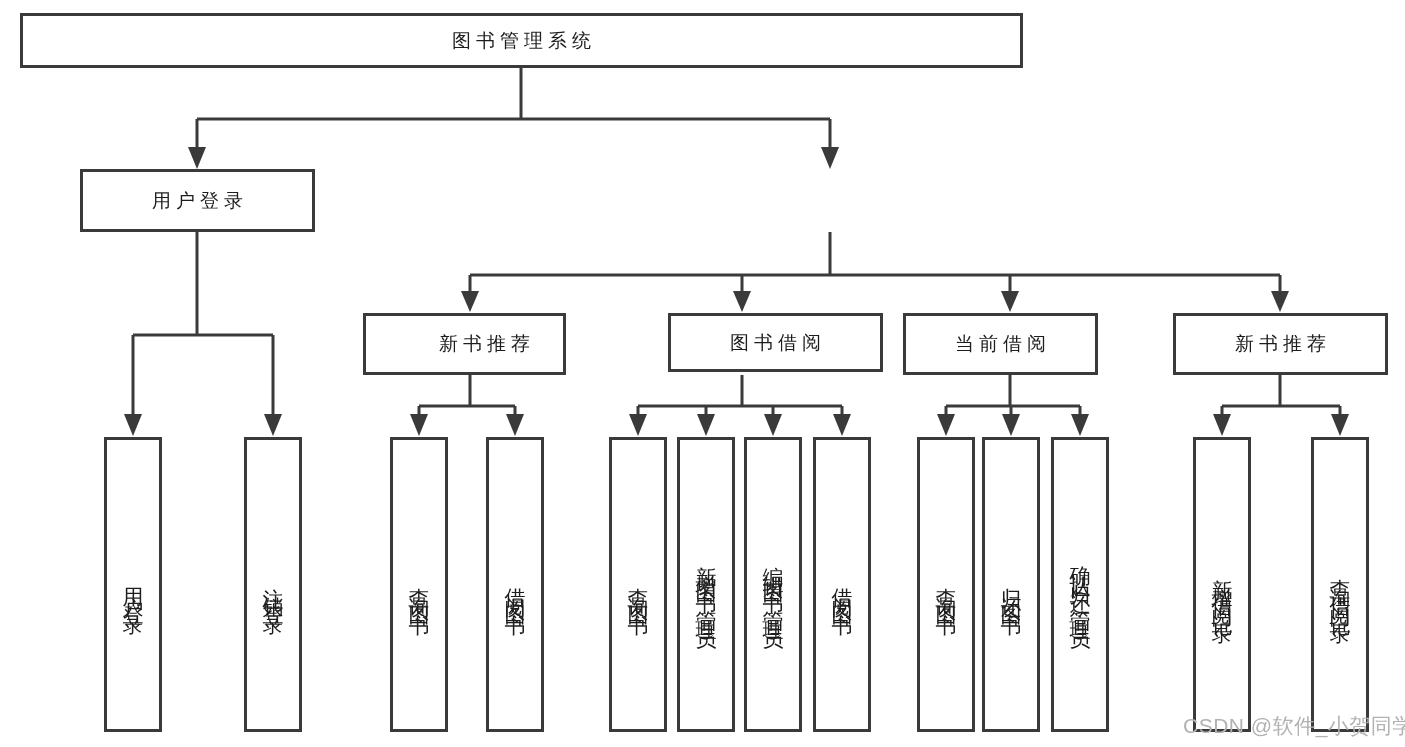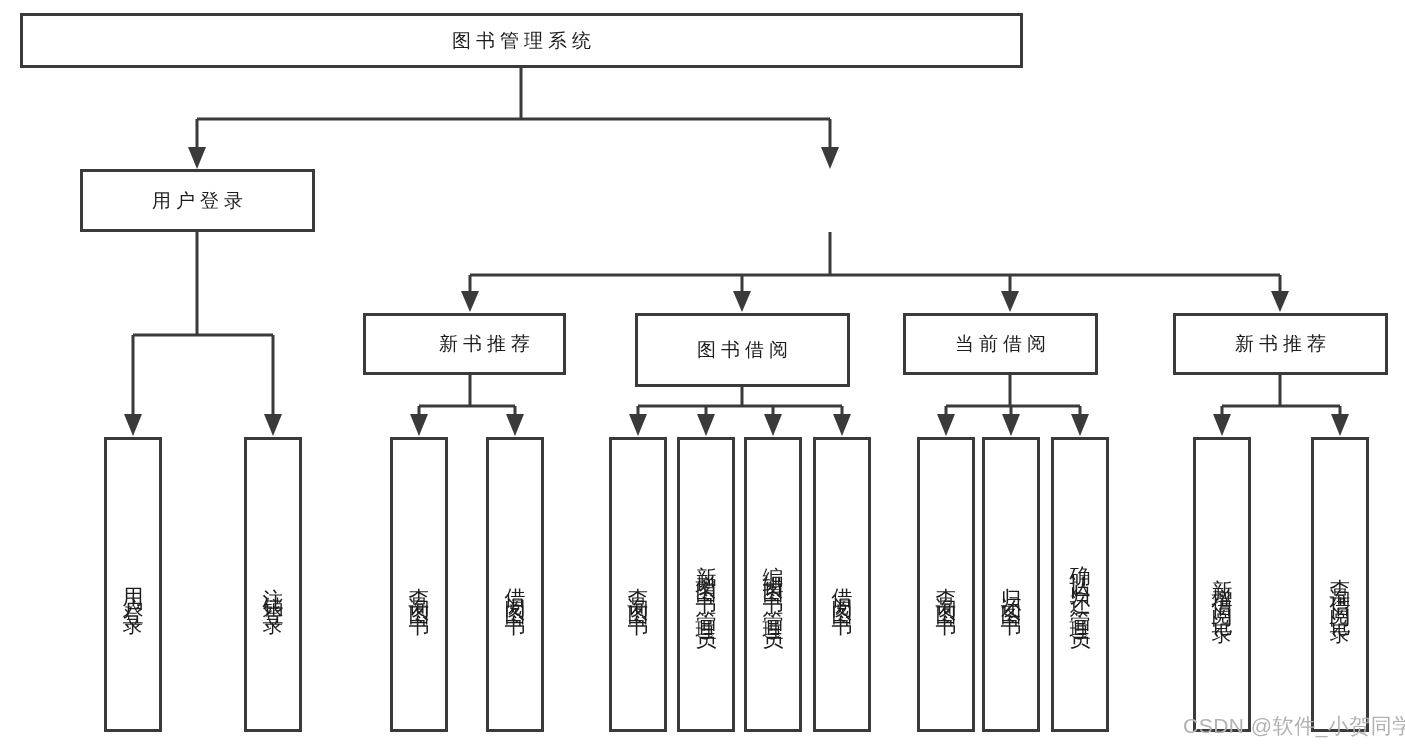--- a/index.html
+++ b/index.html
@@ -20,21 +20,21 @@
   }
   .watermark{
     position:absolute;left:1183px;top:712px;z-index:5;
     font-size:21px;color:#b2b2b2;white-space:nowrap;letter-spacing:0.5px;
   }
   
   #nd-root{left:20px;top:13px;width:1003px;height:55px;}
   #nd-user-login{left:80px;top:169px;width:235px;height:63px;}
   #nd-book-mgmt{left:712px;top:169px;width:236px;height:63px;}
   #nd-new-book{left:363px;top:313px;width:203px;height:62px;padding-left:40px;}
-  #nd-book-borrow{left:635px;top:313px;width:215px;height:74px;}
+  #nd-book-borrow{left:668px;top:313px;width:215px;height:59px;}
   #nd-current-borrow{left:903px;top:313px;width:195px;height:62px;}
   #nd-borrow-record{left:1173px;top:313px;width:215px;height:62px;}
   .leaf{top:437px;width:58px;height:295px;}
   #lf-0{left:104px;} #lf-1{left:244px;}
   #lf-2{left:390px;} #lf-3{left:486px;}
   #lf-4{left:609px;} #lf-5{left:677px;} #lf-6{left:744px;} #lf-7{left:813px;}
   #lf-8{left:917px;} #lf-9{left:982px;} #lf-10{left:1051px;}
   #lf-11{left:1193px;} #lf-12{left:1311px;}
 </style>
 </head>

